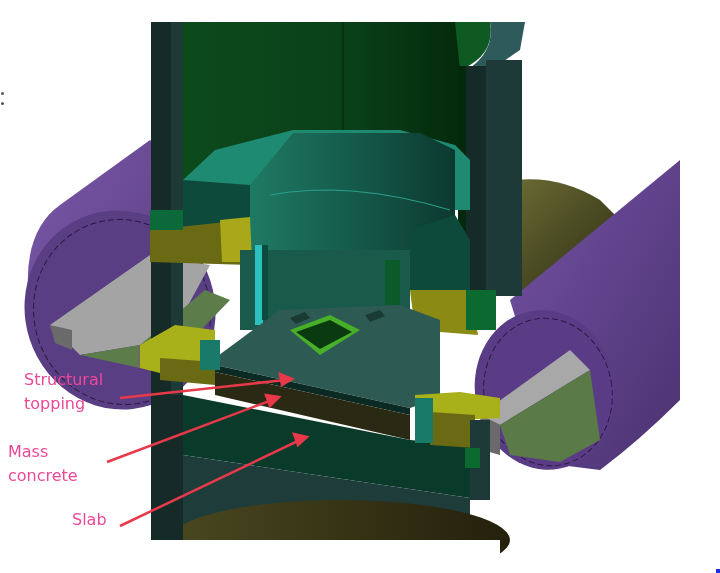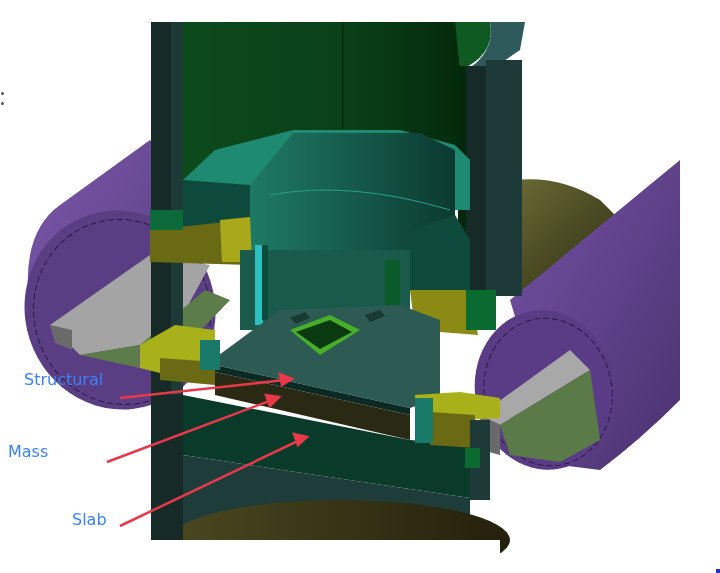--- a/index.html
+++ b/index.html
@@ -1,20 +1,20 @@
 <!DOCTYPE html>
 <html><head>
   <meta charset="utf-8">
   <style>
     html, body { margin: 0; padding: 0; background: #ffffff; }
     body { width: 720px; height: 573px; position: relative; overflow: hidden; font-family: "DejaVu Sans", sans-serif; }
     #scene { position: absolute; left: 0; top: 0; width: 720px; height: 573px; }
     .label {
       position: absolute;
-      color: #3b82f6;
+      color: #ec4899;
       font-family: "DejaVu Sans", sans-serif;
       font-size: 16px;
       line-height: 24px;
       white-space: nowrap;
     }
     .bullet {
       position: absolute;
       width: 3px; height: 3px; border-radius: 50%;
       background: #555;
     }
@@ -153,21 +153,23 @@
     <line x1="120" y1="526" x2="300" y2="440"></line>
     <polygon points="307,437 294,434 298,445"></polygon>
   </g>
 </svg>
 
 <div class="bullet" style="left:1px; top:92px;"></div>
 <div class="bullet" style="left:1px; top:102px;"></div>
 
 <div class="label" style="left:24px; top:368px;">
   <div>Structural</div>
+  <div>topping</div>
 </div>
 <div class="label" style="left:8px; top:440px;">
   <div>Mass</div>
+  <div>concrete</div>
 </div>
 <div class="label" style="left:72px; top:508px;">
   <div>Slab</div>
 </div>
 
 <div class="corner-dot" style="left:716px; top:569px;"></div>
 
 </body></html>

